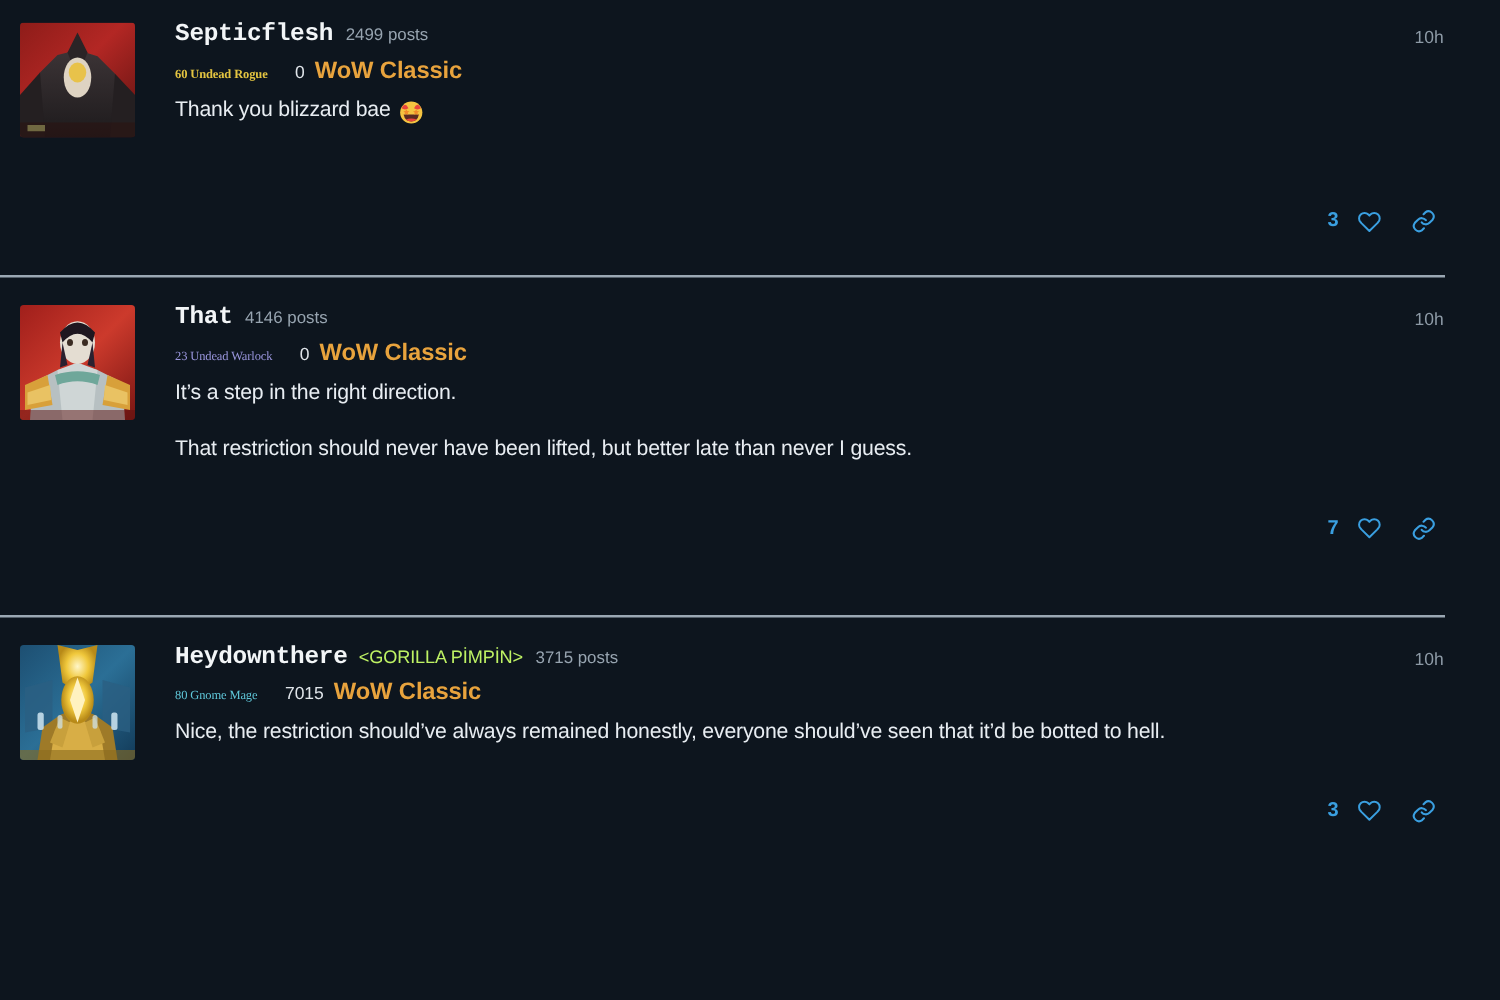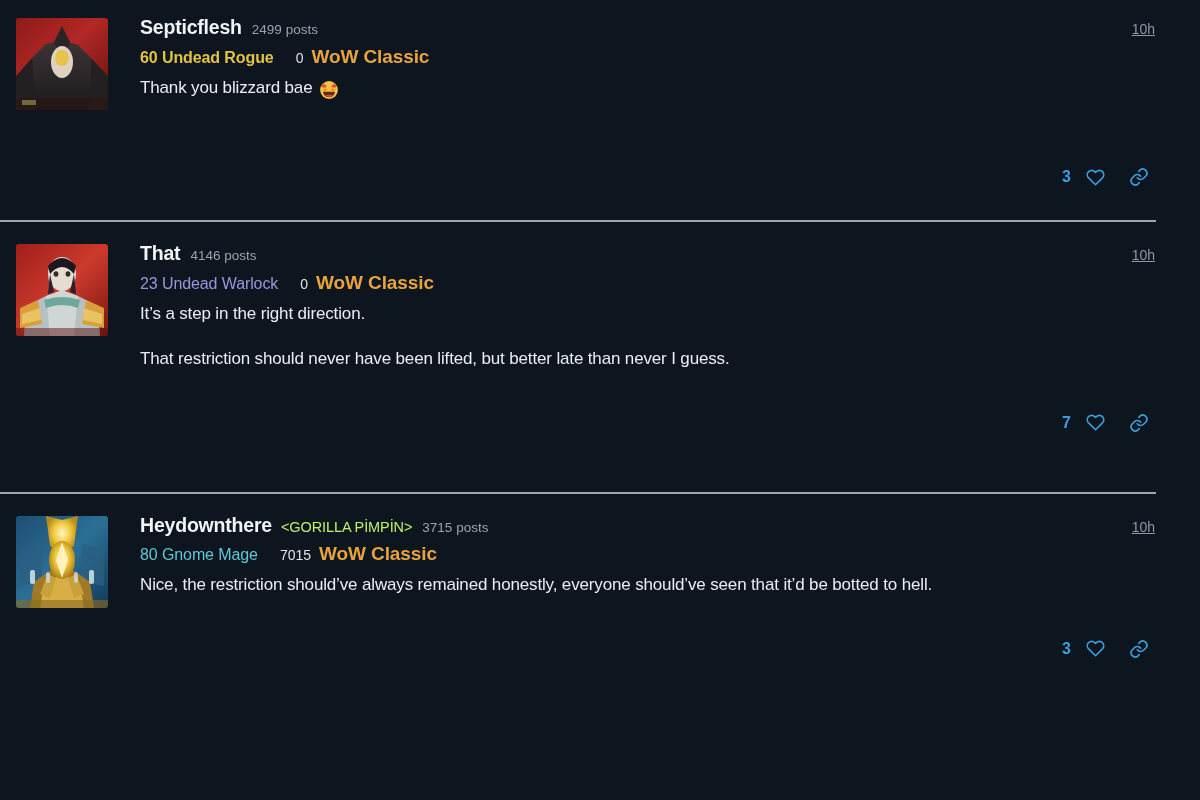--- a/index.html
+++ b/index.html
@@ -60,20 +60,21 @@
     align-items: baseline;
     white-space: nowrap;
     line-height: 1;
   }
 
   .username {
     font-size: 19.5px;
     font-weight: bold;
     color: #f2f5f7;
     letter-spacing: -0.2px;
+    font-family: Liberation Mono, monospace;
   }
 
   .guild-tag {
     font-size: 14.5px;
     color: #bef264;
     margin-left: 9px;
     letter-spacing: -0.1px;
   }
 
   .post-count {
@@ -85,23 +86,24 @@
 
   .char-row {
     display: flex;
     align-items: baseline;
     white-space: nowrap;
     margin-top: 9px;
     line-height: 1;
   }
 
   .char-name {
-    font-size: 16px;
+    font-size: 10px;
     font-weight: bold;
     letter-spacing: -0.1px;
+    font-family: Liberation Serif, serif;
   }
 
   .achievement-points {
     font-size: 14px;
     color: #dfe4e9;
     margin-left: 22px;
   }
 
   .game-label {
     font-size: 19px;
@@ -130,21 +132,20 @@
   }
   .emoji svg { vertical-align: -4px; }
 
   
   .timestamp {
     position: absolute;
     right: 0;
     top: 3px;
     font-size: 14px;
     color: #8d9aa6;
-    text-decoration: underline;
   }
 
   
   .actions {
     display: flex;
     align-items: center;
     justify-content: flex-end;
     gap: 0px;
     padding-right: 46px;
   }

